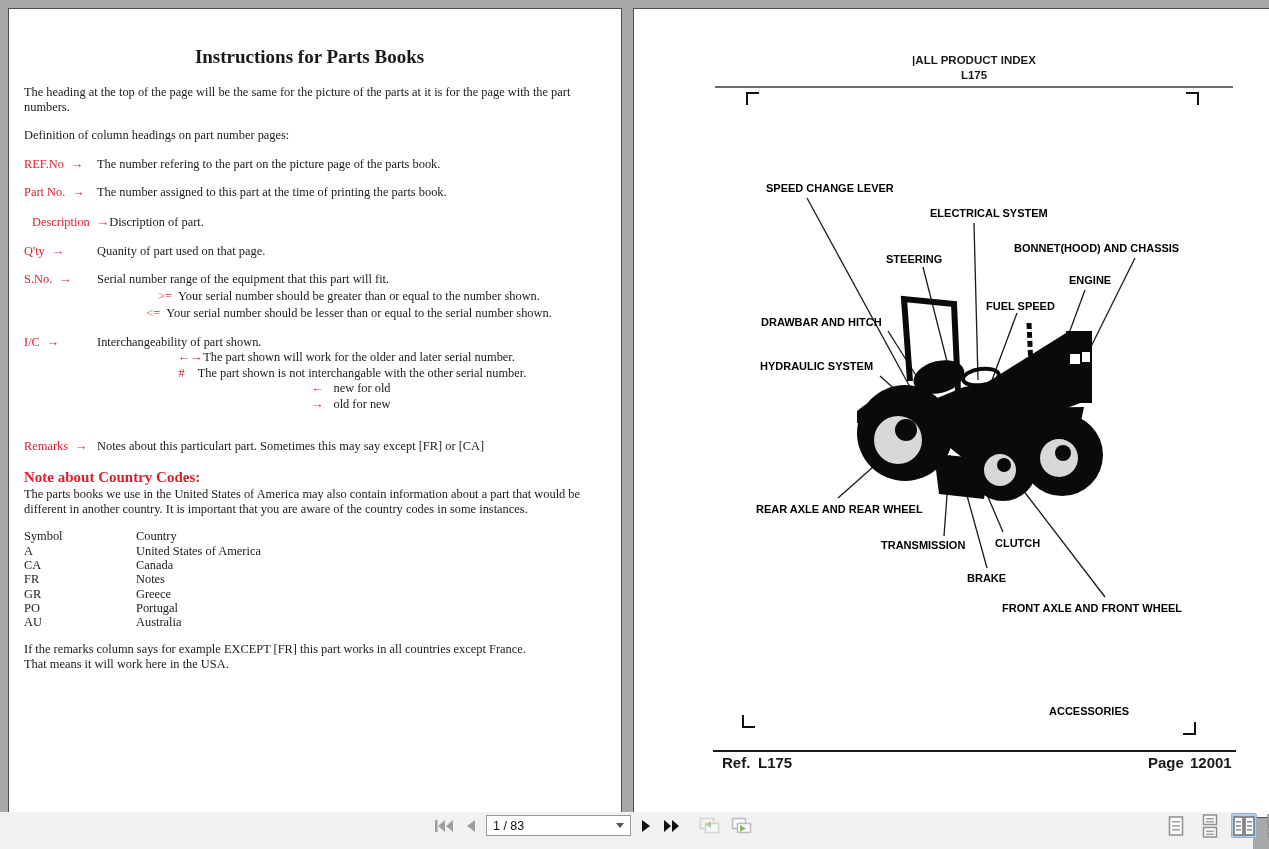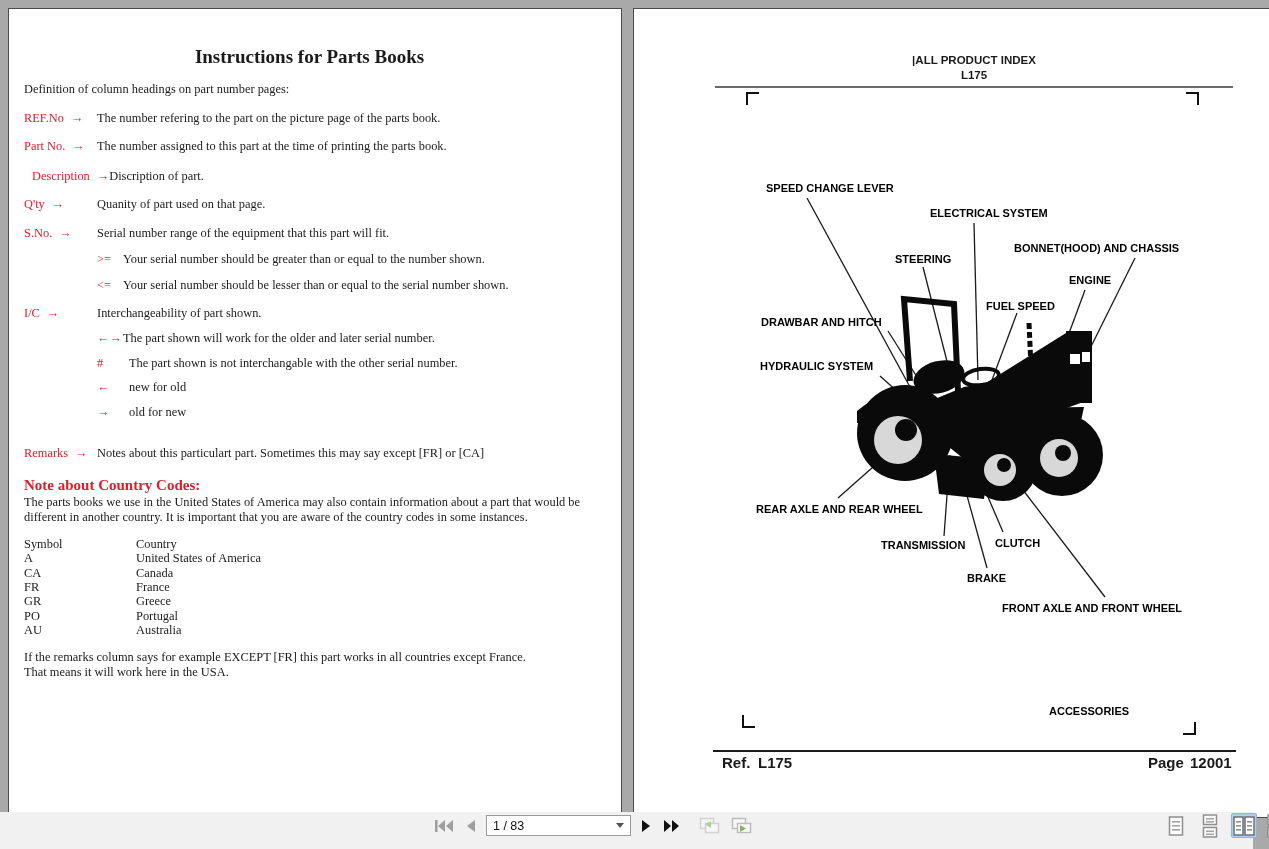--- a/index.html
+++ b/index.html
@@ -19,21 +19,21 @@
   .lp-title{margin-top:37px;text-align:center;font-size:19px;line-height:22px;font-weight:bold;}
   .para{margin-top:17px;}
   .def-head{margin-top:14px;}
   .defrow{display:flex;margin-top:14px;}
   .defrow .term{min-width:73px;color:var(--red-accent);white-space:nowrap;flex:0 0 auto;}
   .term .arr{margin-left:7px;}
   .defrow .desc{color:var(--ink);}
   .defblock{margin-top:14px;}
   .defblock .head{display:flex;}
   .defblock .head .term{min-width:73px;color:var(--red-accent);white-space:nowrap;flex:0 0 auto;}
-  .sub{padding-left:73px;margin-top:10px;}
+  .sub{padding-left:73px;margin-top:1px;text-align:center;}
   .sub .sym{color:var(--red-accent);display:inline-block;min-width:26px;}
   .remarks{margin-top:27px;}
   .country-head{margin-top:16px;color:var(--red-accent);font-weight:bold;font-size:15px;line-height:16px;}
   .country-para{margin-top:2px;}
   .ctable{margin-top:13px;line-height:14.3px;}
   .ctable .crow{display:flex;}
   .ctable .c1{width:112px;flex:0 0 auto;}
   .cfooter{margin-top:13px;}
 
   
@@ -63,20 +63,21 @@
   .layout-btn{display:flex;align-items:center;justify-content:center;width:26px;height:25px;border:none;background:transparent;padding:0;cursor:pointer;}
   .layout-btn.selected{background:var(--selected-layout-bg);border:1px solid #8fb2da;border-radius:2px;}
 </style>
 </head>
 <body>
 
 <div class="page page-left">
   <div class="lp-content">
     <div class="lp-title">Instructions for Parts Books</div>
 
+    <div class="para">The heading at the top of the page will be the same for the picture of the parts at it is for the page with the part numbers.</div>
 
     <div class="def-head">Definition of column headings on part number pages:</div>
 
     <div class="defrow">
       <span class="term"><span>REF.No</span><span class="arr">→</span></span>
       <span class="desc">The number refering to the part on the picture page of the parts book.</span>
     </div>
 
     <div class="defrow">
       <span class="term"><span>Part No.</span><span class="arr">→</span></span>
@@ -141,21 +142,21 @@
       <div class="crow">
           <span class="c1">A</span>
           <span>United States of America</span>
         </div>
       <div class="crow">
           <span class="c1">CA</span>
           <span>Canada</span>
         </div>
       <div class="crow">
           <span class="c1">FR</span>
-          <span>France</span>
+          <span>Notes</span>
         </div>
       <div class="crow">
           <span class="c1">GR</span>
           <span>Greece</span>
         </div>
       <div class="crow">
           <span class="c1">PO</span>
           <span>Portugal</span>
         </div>
       <div class="crow">
@@ -218,21 +219,21 @@
       <circle cx="425" cy="449" r="19" fill="#d8d8d8"></circle>
       <circle cx="429" cy="444" r="8"></circle>
       <rect x="432" y="322" width="26" height="72"></rect>
       <rect x="436" y="345" width="10" height="10" fill="#ffffff"></rect>
       <rect x="448" y="343" width="8" height="10" fill="#ffffff"></rect>
     </g>
   </svg>
 
   <div class="dlabel" style="left:132px;top:173px;">SPEED CHANGE LEVER</div>
   <div class="dlabel" style="left:296px;top:198px;">ELECTRICAL SYSTEM</div>
-  <div class="dlabel" style="left:261px;top:244px;">STEERING</div>
+  <div class="dlabel" style="left:252px;top:244px;">STEERING</div>
   <div class="dlabel" style="left:380px;top:233px;">BONNET(HOOD) AND CHASSIS</div>
   <div class="dlabel" style="left:435px;top:265px;">ENGINE</div>
   <div class="dlabel" style="left:352px;top:291px;">FUEL SPEED</div>
   <div class="dlabel" style="left:127px;top:307px;">DRAWBAR AND HITCH</div>
   <div class="dlabel" style="left:126px;top:351px;">HYDRAULIC SYSTEM</div>
   <div class="dlabel" style="left:122px;top:494px;">REAR AXLE AND REAR WHEEL</div>
   <div class="dlabel" style="left:247px;top:530px;text-align:center;">TRANSMISSION</div>
   <div class="dlabel" style="left:361px;top:528px;">CLUTCH</div>
   <div class="dlabel" style="left:333px;top:563px;">BRAKE</div>
   <div class="dlabel" style="left:368px;top:593px;">FRONT AXLE AND FRONT WHEEL</div>

